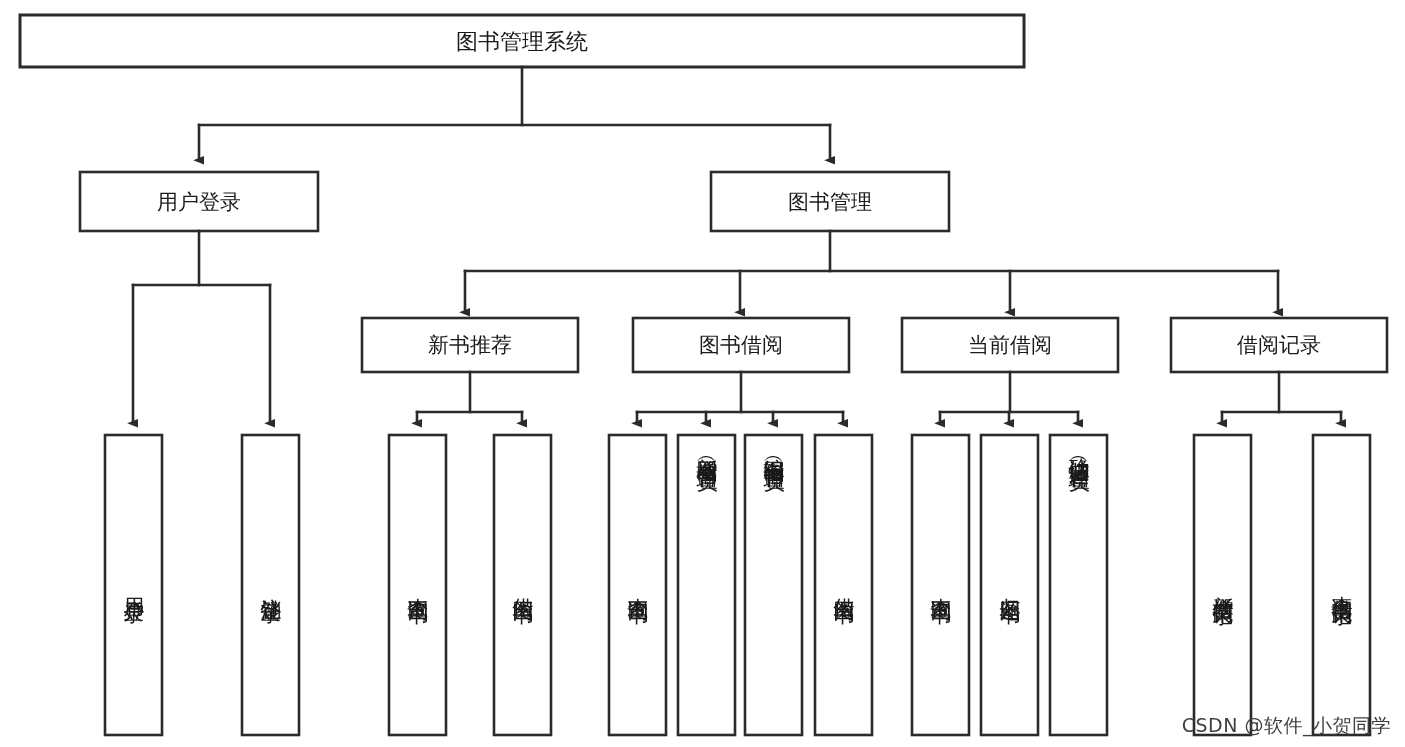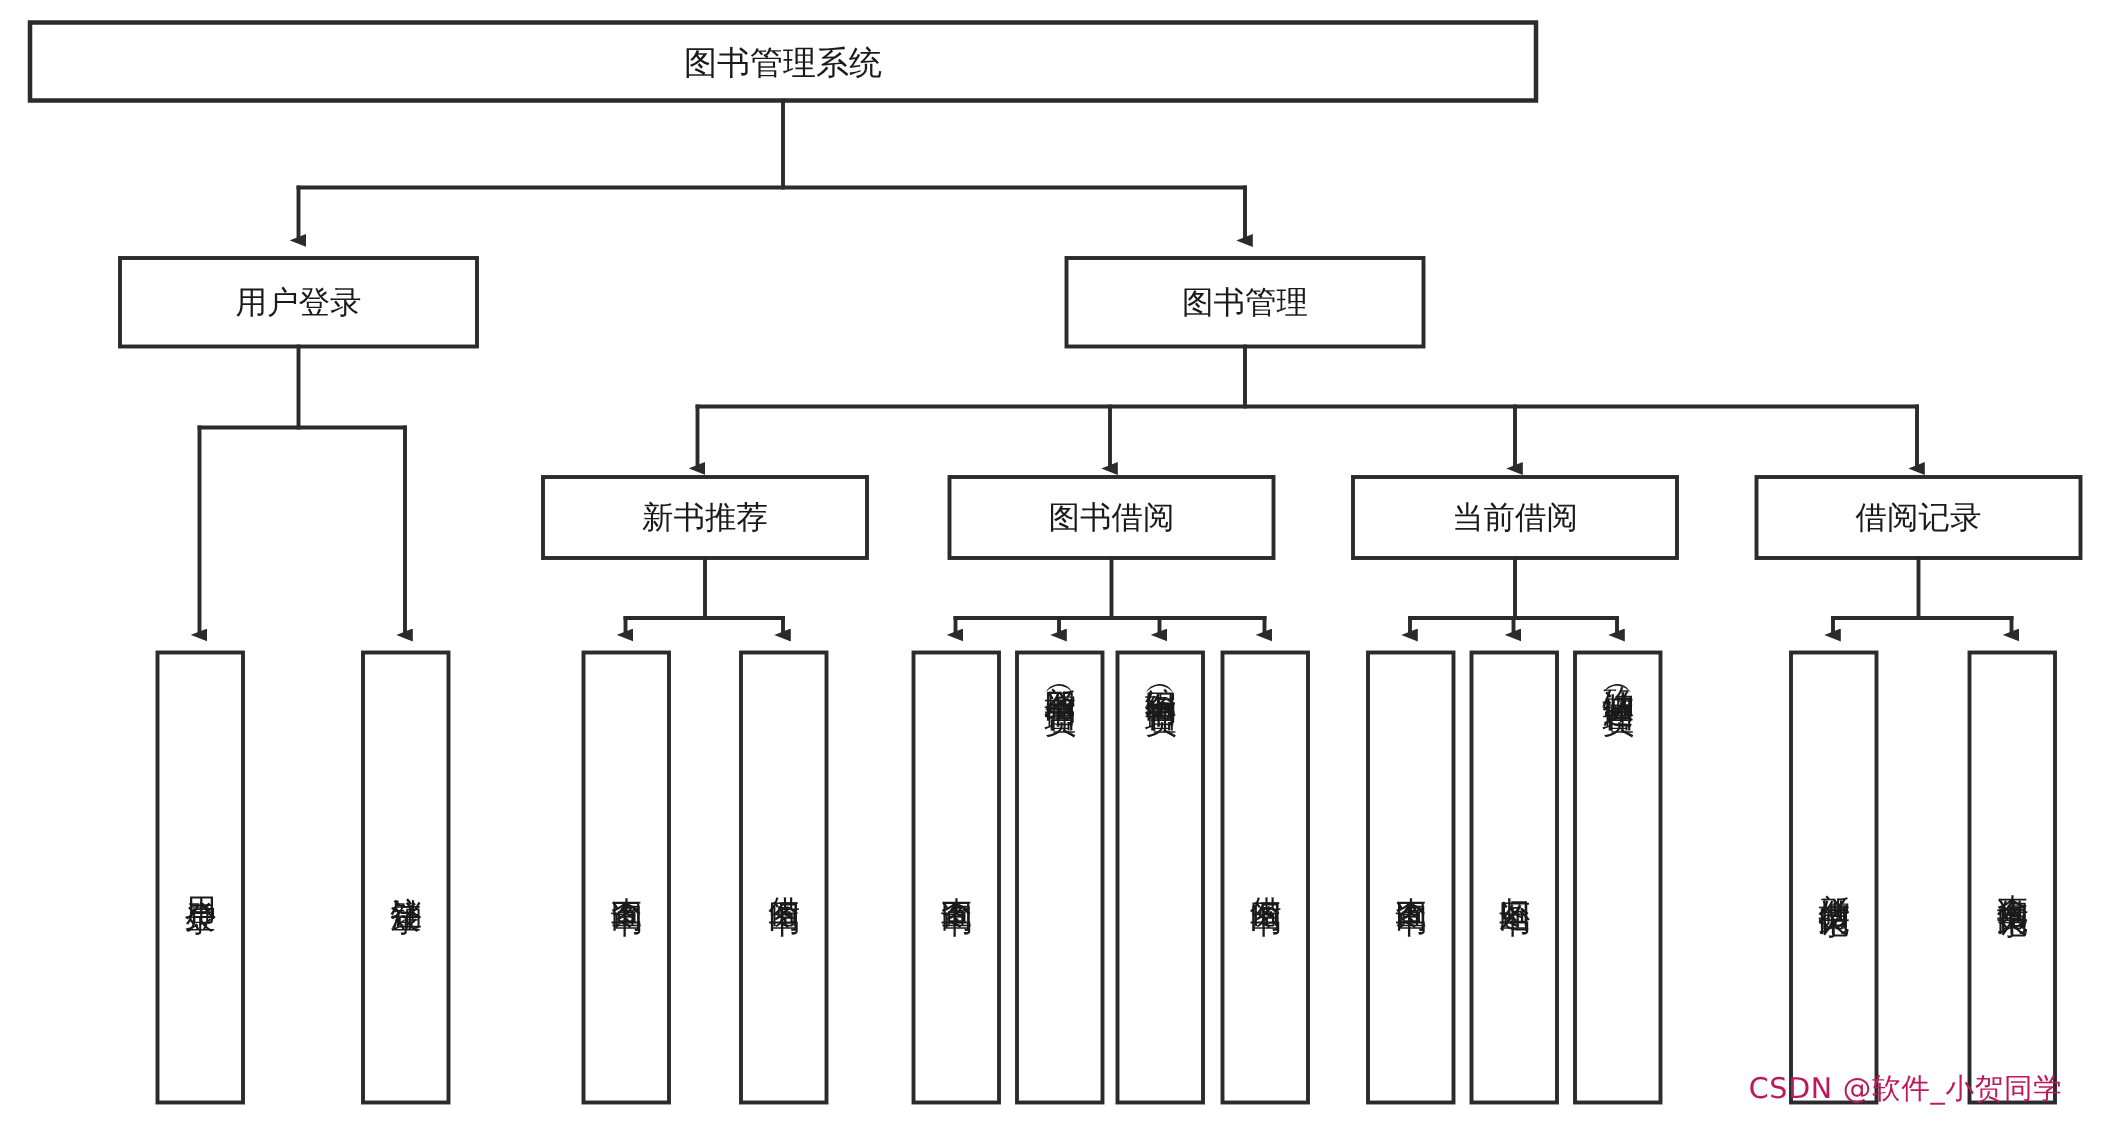--- a/index.html
+++ b/index.html
@@ -63,25 +63,25 @@
     text-orientation: upright;
     font-family: "DejaVu Sans", "Liberation Sans", sans-serif;
     font-size: 21px;
     line-height: 1.18;
     letter-spacing: 2px;
     color: #1a1a1a;
     white-space: nowrap;
   }
   .watermark {
     position: absolute;
-    right: 30px;
+    right: 14px;
     bottom: 8px;
     font-family: "DejaVu Sans", "Liberation Sans", sans-serif;
     font-size: 19px;
-    color: #be185d;
+    color: #404040;
     letter-spacing: 0.5px;
     white-space: nowrap;
   }
 </style>
 </head>
 <body>
 
 <div id="diagram-root">
 
   <svg class="flow" viewBox="0 0 1405 747">

